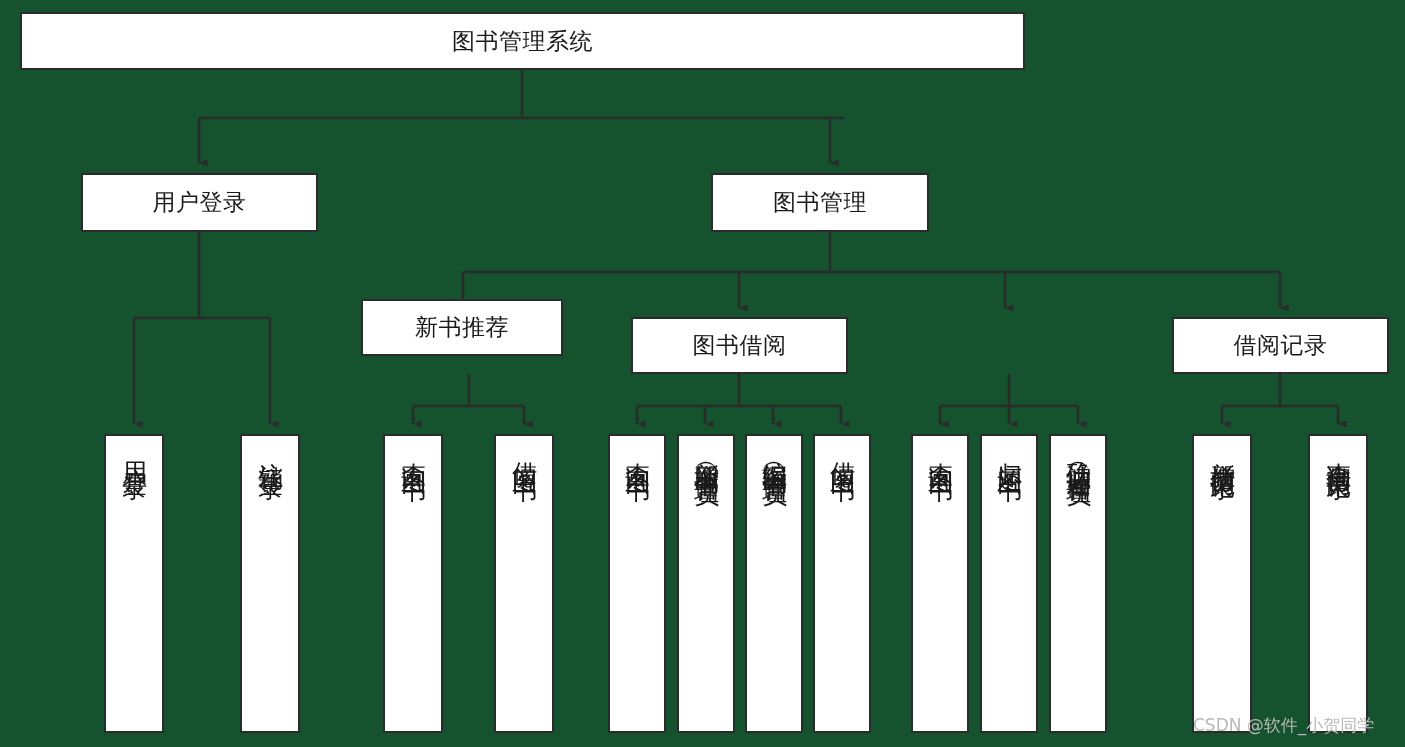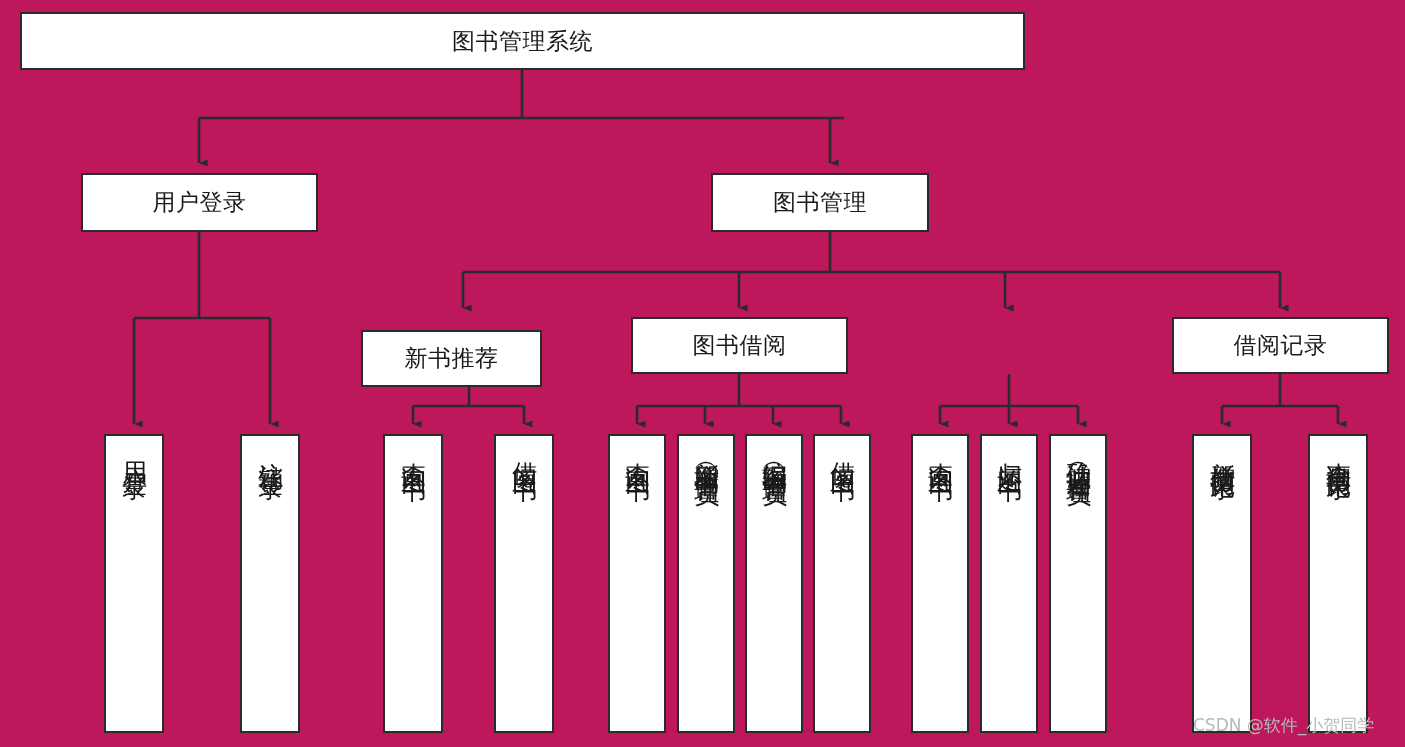--- a/index.html
+++ b/index.html
@@ -11,21 +11,21 @@
     width: 1405px;
     height: 747px;
     font-family: "DejaVu Sans", "Liberation Sans", sans-serif;
     overflow: hidden;
     position: relative;
   }
   #diagram-root {
     position: relative;
     width: 1405px;
     height: 747px;
-    background: #be185d;
+    background: #14532d;
   }
   svg.edges {
     position: absolute;
     left: 0;
     top: 0;
     width: 1405px;
     height: 747px;
     pointer-events: none;
   }
   .node {
@@ -132,21 +132,21 @@
     <span class="label">图书管理系统</span>
   </div>
 
   <div class="node horiz" style="left:81px; top:173px; width:237px; height:59px;">
     <span class="label">用户登录</span>
   </div>
   <div class="node horiz" style="left:711px; top:173px; width:218px; height:59px;">
     <span class="label">图书管理</span>
   </div>
 
-  <div class="node horiz" style="left:361px; top:330px; width:181px; height:57px;">
+  <div class="node horiz" style="left:361px; top:299px; width:202px; height:57px;">
     <span class="label">新书推荐</span>
   </div>
   <div class="node horiz" style="left:631px; top:317px; width:217px; height:57px;">
     <span class="label">图书借阅</span>
   </div>
   <div class="node horiz" style="left:1172px; top:317px; width:217px; height:57px;">
     <span class="label">借阅记录</span>
   </div>
 
   <div class="node vert" style="left:104px; top:434px; width:60px; height:299px;">

